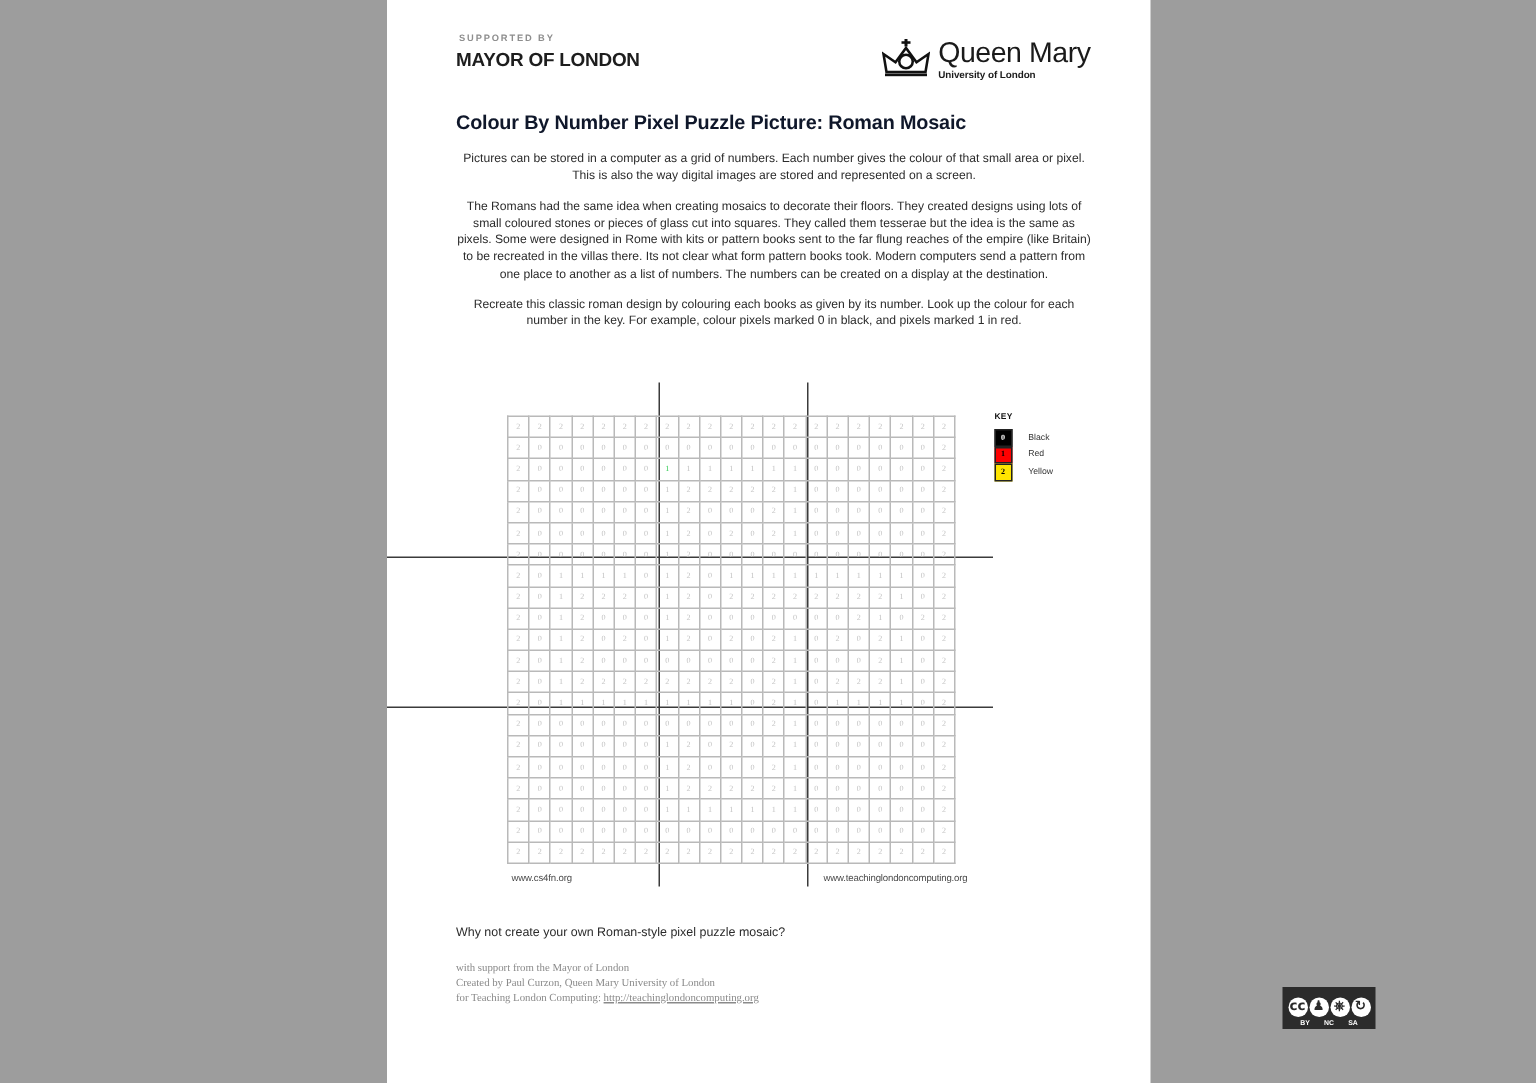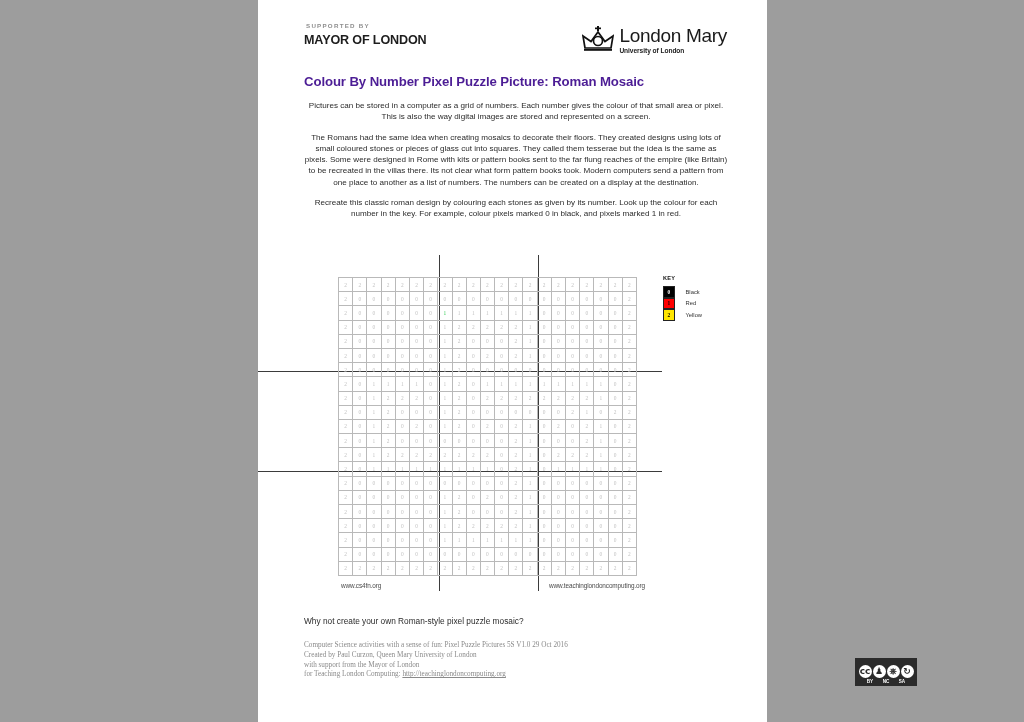--- a/index.html
+++ b/index.html
@@ -74,21 +74,21 @@
   
   .content {
     position: absolute;
     left: 46px;
     top: 74px;
     width: 424px;
   }
   h1.doc-title {
     font-size: 13.2px;
     font-weight: bold;
-    color: #4c1d95;
+    color: #0f172a;
     margin: 0 0 11px 0;
     letter-spacing: -0.1px;
   }
   p.para {
     font-size: 8.1px;
     line-height: 11.3px;
     color: #2b2b2b;
     margin: 0 0 9px 0;
     text-align: center;
   }
@@ -249,34 +249,34 @@
 
     <div class="qm">
       <svg class="qm-crown" viewBox="0 0 64 52">
         <rect x="30" y="0" width="4" height="10" fill="#111"></rect>
         <rect x="26" y="3" width="12" height="3.4" fill="#111"></rect>
         <path d="M6 44 L2 20 L18 31 L32 12 L46 31 L62 20 L58 44 Z" fill="none" stroke="#111" stroke-width="3.4"></path>
         <circle cx="32" cy="30" r="9" fill="none" stroke="#111" stroke-width="3.4"></circle>
         <rect x="4" y="46" width="56" height="3.6" fill="#111"></rect>
       </svg>
       <div class="qm-words">
-        <div class="qm-title">London Mary</div>
+        <div class="qm-title">Queen Mary</div>
         <div class="qm-sub">University of London</div>
       </div>
     </div>
   </div>
 
   <div class="content">
     <h1 class="doc-title">Colour By Number Pixel Puzzle Picture: Roman Mosaic</h1>
 
     <p class="para"><span>Pictures can be stored in a computer as a grid of numbers. Each number gives the colour of that small area or pixel. This is also the way digital images are stored and represented on a screen.</span></p>
 
     <p class="para"><span>The Romans had the same idea when creating mosaics to decorate their floors. They created designs using lots of small coloured stones or pieces of glass cut into squares. They called them </span><b>tesserae</b><span> but the idea is the same as pixels. Some were designed in Rome with kits or pattern books sent to the far flung reaches of the empire (like Britain) to be recreated in the villas there. Its not clear what form pattern books took. Modern computers send a pattern from one place to another as a list of numbers. The numbers can be created on a display at the destination.</span></p>
 
-    <p class="para"><span>Recreate this classic roman design by colouring each </span><b>stones</b><span> as given by its number. Look up the colour for each number in the key. For example, colour pixels marked 0 in black, and pixels marked 1 in red.</span></p>
+    <p class="para"><span>Recreate this classic roman design by colouring each </span><b>books</b><span> as given by its number. Look up the colour for each number in the key. For example, colour pixels marked 0 in black, and pixels marked 1 in red.</span></p>
   </div>
 
   <div class="puzzle-area">
 
     <div class="guide guide-v" style="left:181px; top:0; height:336px;"></div>
     <div class="guide guide-v" style="left:280px; top:0; height:336px;"></div>
     <div class="guide guide-h" style="left:0; top:116px; width:404px;"></div>
     <div class="guide guide-h" style="left:0; top:216px; width:404px;"></div>
 
     <div class="grid-wrap">
@@ -787,23 +787,22 @@
             <div class="key-swatch" style="background: rgb(255, 229, 0); color: rgb(0, 0, 0);">2</div>
             <div class="key-label">Yellow</div>
           </div>
         </div>
     </div>
   </div>
 
   <div class="footer">
     <div class="prompt">Why not create your own Roman-style pixel puzzle mosaic?</div>
     <div class="credits">
-      <div>Computer Science activities with a sense of fun: Pixel Puzzle Pictures 5S V1.0 29 Oct 2016</div>
+      <div>with support from the Mayor of London</div>
       <div>Created by Paul Curzon, Queen Mary University of London</div>
-      <div>with support from the Mayor of London</div>
       <div><span>for Teaching London Computing: </span><a href="#">http://teachinglondoncomputing.org</a></div>
     </div>
   </div>
 
   <div class="cc-badge">
     <div class="cc-icons">
       <div class="cc-circle">cc</div>
       <div class="cc-circle">♟</div>
       <div class="cc-circle">⎈</div>
       <div class="cc-circle">↻</div>

